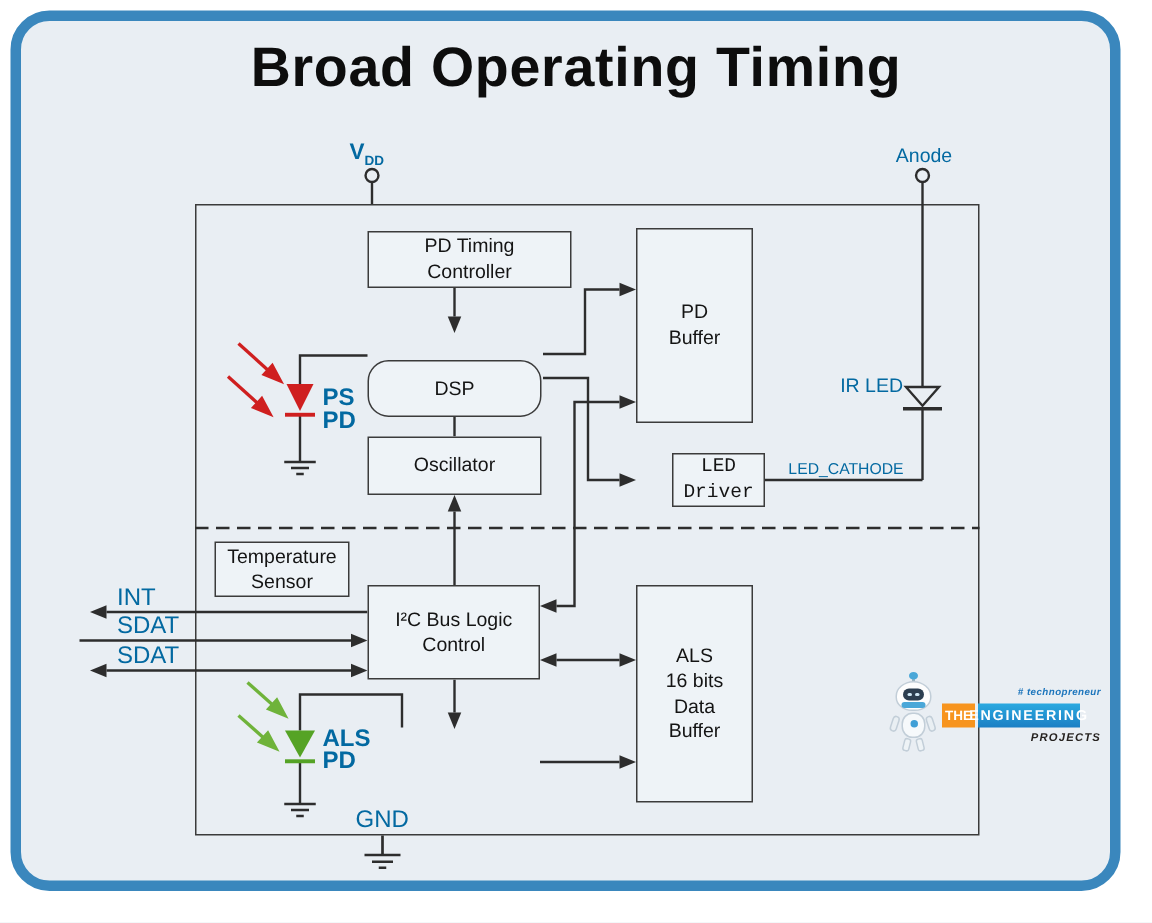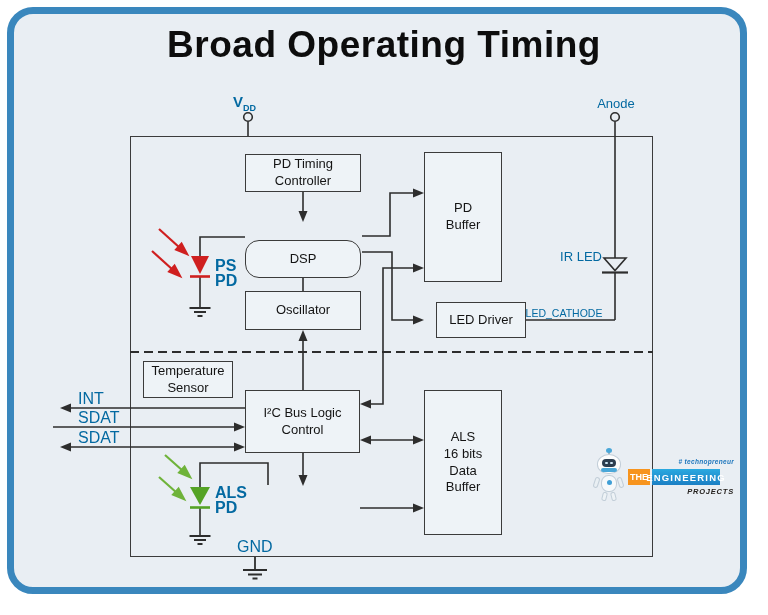--- a/index.html
+++ b/index.html
@@ -3,25 +3,25 @@
 <meta charset="utf-8">
 <style>
   html,body{margin:0;padding:0;}
   body{width:768px;height:615px;background:#ffffff;font-family:"Liberation Sans",sans-serif;position:relative;overflow:hidden;}
   .stage{position:absolute;left:0;top:0;width:768px;height:615px;}
   .frame{position:absolute;left:7px;top:7px;width:740px;height:587px;border:7px solid #3a87bd;border-radius:26px;background:#e9eef3;box-sizing:border-box;}
   .title{position:absolute;left:0;top:24px;width:768px;text-align:center;font-size:37px;font-weight:bold;color:#0d0d0d;letter-spacing:.5px;}
   .mainbox{position:absolute;left:130px;top:136px;width:523px;height:421px;border:1.6px solid #3b3b3b;box-sizing:border-box;}
   svg.wires{position:absolute;left:0;top:0;width:768px;height:615px;}
   .block{position:absolute;background:#eef3f7;border:1.5px solid #3b3b3b;box-sizing:border-box;display:flex;flex-direction:column;align-items:center;justify-content:center;font-size:13px;line-height:1.28;color:#141414;text-align:center;}
-  .b-pdtiming{left:245px;top:154px;width:116px;height:38px;}
+  .b-pdtiming{left:245px;top:154px;width:136px;height:38px;}
   .b-dsp{left:245px;top:240px;width:116px;height:38px;border-radius:14px;}
   .b-osc{left:245px;top:291px;width:116px;height:39px;}
   .b-pdbuf{left:424px;top:152px;width:78px;height:130px;}
-  .b-led{left:436px;top:302px;width:90px;height:36px;}
+  .b-led{left:448px;top:302px;width:62px;height:36px;font-family:Liberation Mono, monospace;}
   .b-temp{left:143px;top:361px;width:90px;height:37px;}
   .b-i2c{left:245px;top:390px;width:115px;height:63px;}
   .b-als{left:424px;top:390px;width:78px;height:145px;}
   .b-lpf{left:245px;top:486px;width:115px;height:44px;}
   .lbl{position:absolute;color:#0369a1;white-space:nowrap;}
   .lbl-vdd{left:233px;top:93px;font-size:15px;font-weight:bold;}
   .lbl-vdd sub{font-size:9px;font-weight:bold;}
   .lbl-anode{left:593px;top:96px;width:46px;text-align:center;font-size:13px;}
   .lbl-irled{left:552px;top:249px;width:50px;text-align:right;font-size:13px;}
   .lbl-ledcath{left:520px;top:307px;width:88px;text-align:center;font-size:10.5px;}

